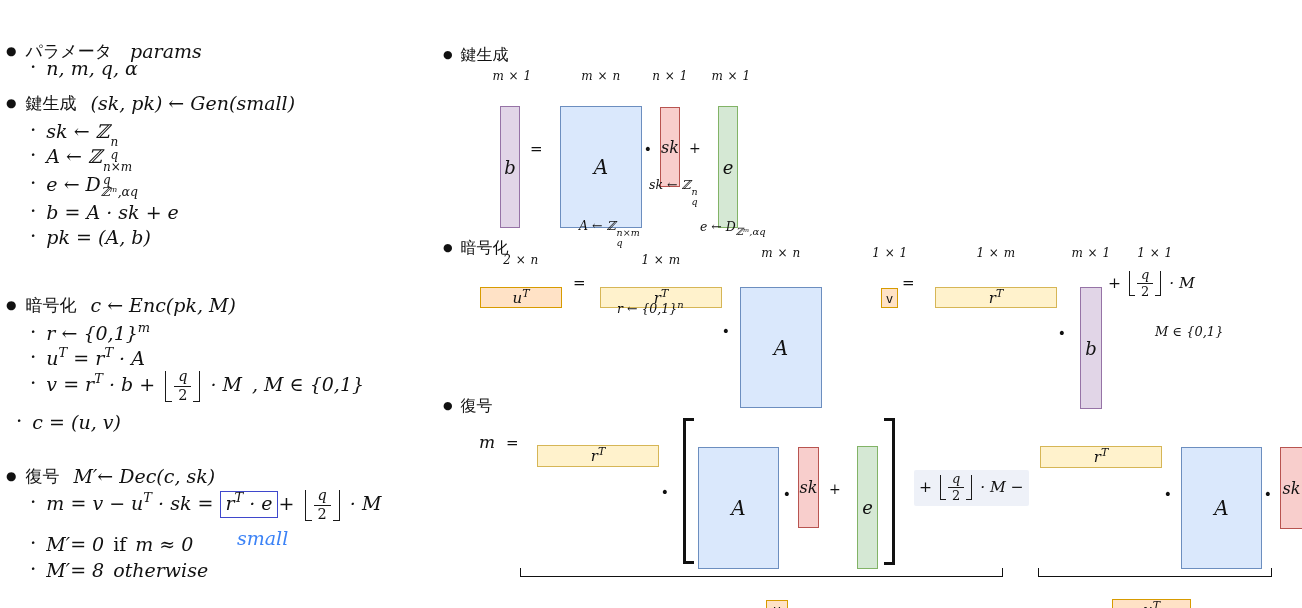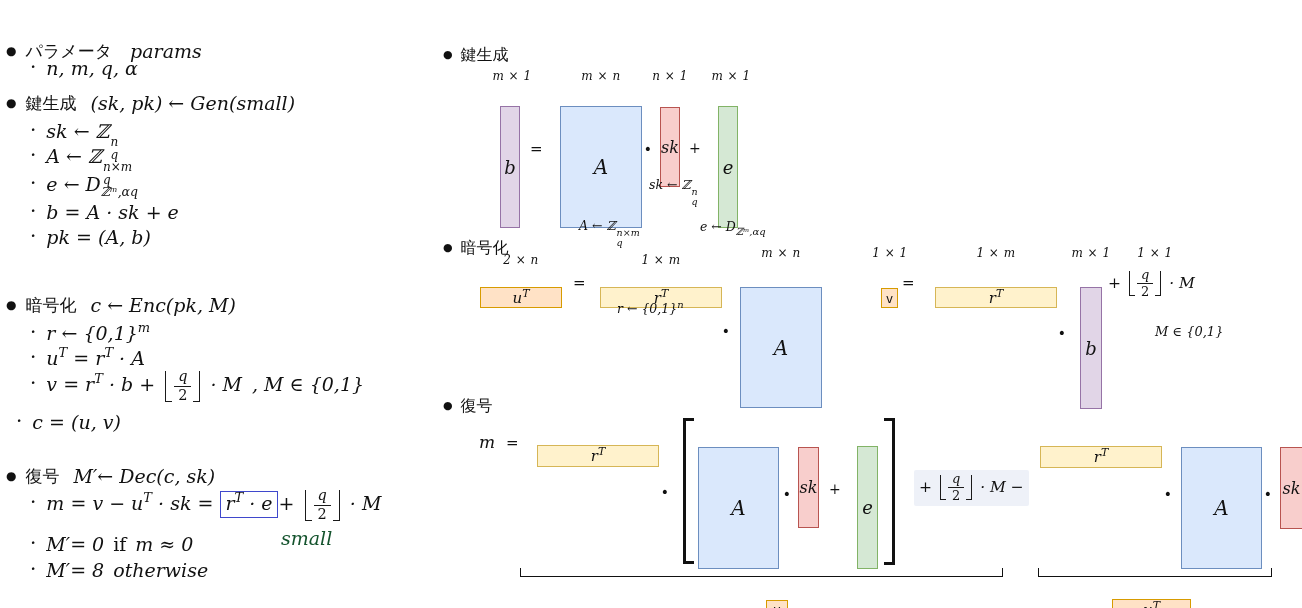--- a/index.html
+++ b/index.html
@@ -17,21 +17,21 @@
   .sg-ss{display:inline-flex;flex-direction:column;align-items:flex-start;font-size:12px;line-height:1.05;vertical-align:-8px;font-style:italic;margin-left:1px;}
   .sg-sp{display:inline-block;}
   .sg-fr{display:inline-flex;flex-direction:column;align-items:center;font-size:14.5px;line-height:1.1;vertical-align:middle;margin:0 2px;font-style:italic;}
   .fr-n{border-bottom:1.3px solid #1a1a1a;padding:0 4px 1px;}
   .fr-d{padding-top:1px;font-style:normal;}
   .sg-lf{display:inline-block;width:6px;height:30px;border-left:1.7px solid #1a1a1a;border-bottom:1.7px solid #1a1a1a;vertical-align:middle;margin-left:4px;}
   .sg-rf{display:inline-block;width:6px;height:30px;border-right:1.7px solid #1a1a1a;border-bottom:1.7px solid #1a1a1a;vertical-align:middle;margin-right:4px;}
   .sg-lf2{display:inline-block;width:5px;height:24px;border-left:1.5px solid #1a1a1a;border-bottom:1.5px solid #1a1a1a;vertical-align:middle;margin-left:3px;}
   .sg-rf2{display:inline-block;width:5px;height:24px;border-right:1.5px solid #1a1a1a;border-bottom:1.5px solid #1a1a1a;vertical-align:middle;margin-right:3px;}
   .sg-bx{border:1.3px solid #3f48cc;padding:0 4px 3px 4px;margin:0 1px;}
-  .sg-bl{color:#14532d;font-style:italic;margin-left:44px;}
+  .sg-bl{color:#3b82f6;font-style:italic;}
   
   .head{position:absolute;white-space:nowrap;}
   .head .hb{font-size:11px;vertical-align:2px;margin-right:8px;}
   .head .hc{font-family:"Liberation Sans","DejaVu Sans",sans-serif;font-size:16px;}
   .rect{position:absolute;display:flex;align-items:center;justify-content:center;box-sizing:border-box;border:1.5px solid;margin-top:16px;}
   .f-blue{background:#dae8fc;border-color:#6c8ebf;}
   .f-red{background:#f8cecc;border-color:#b85450;}
   .f-green{background:#d5e8d4;border-color:#82b366;}
   .f-purple{background:#e1d5e7;border-color:#9673a6;}
   .f-orange{background:#ffe2c6;border-color:#d79b00;}

